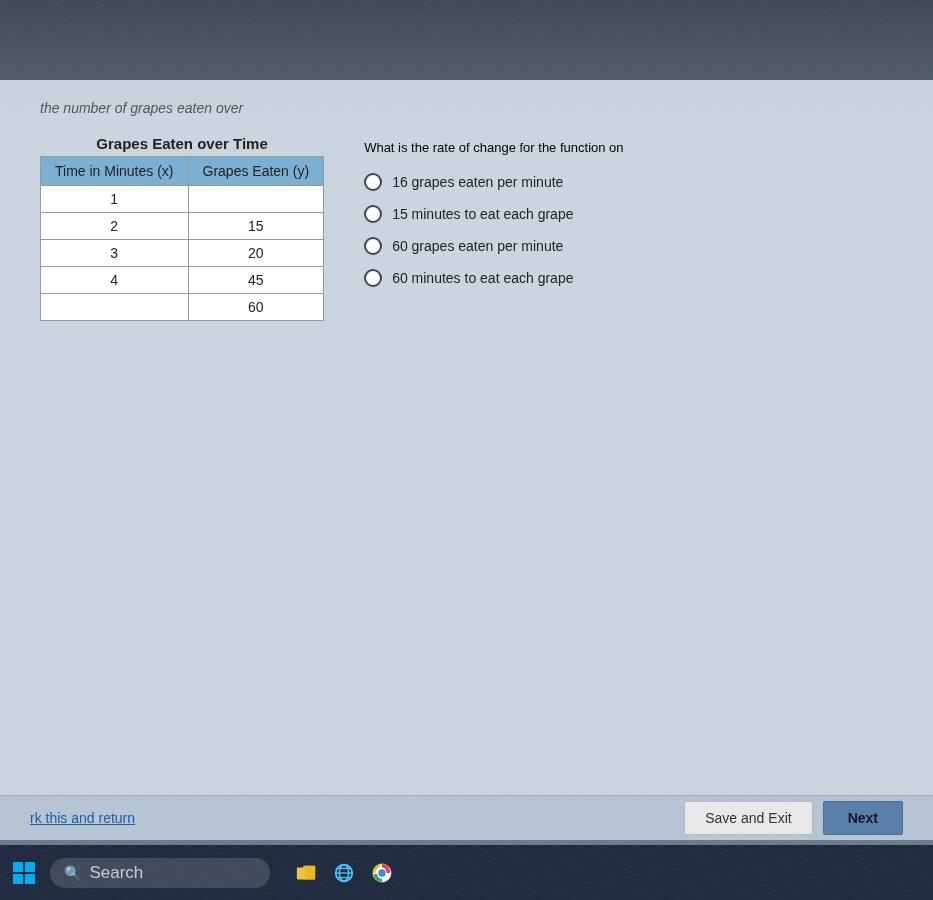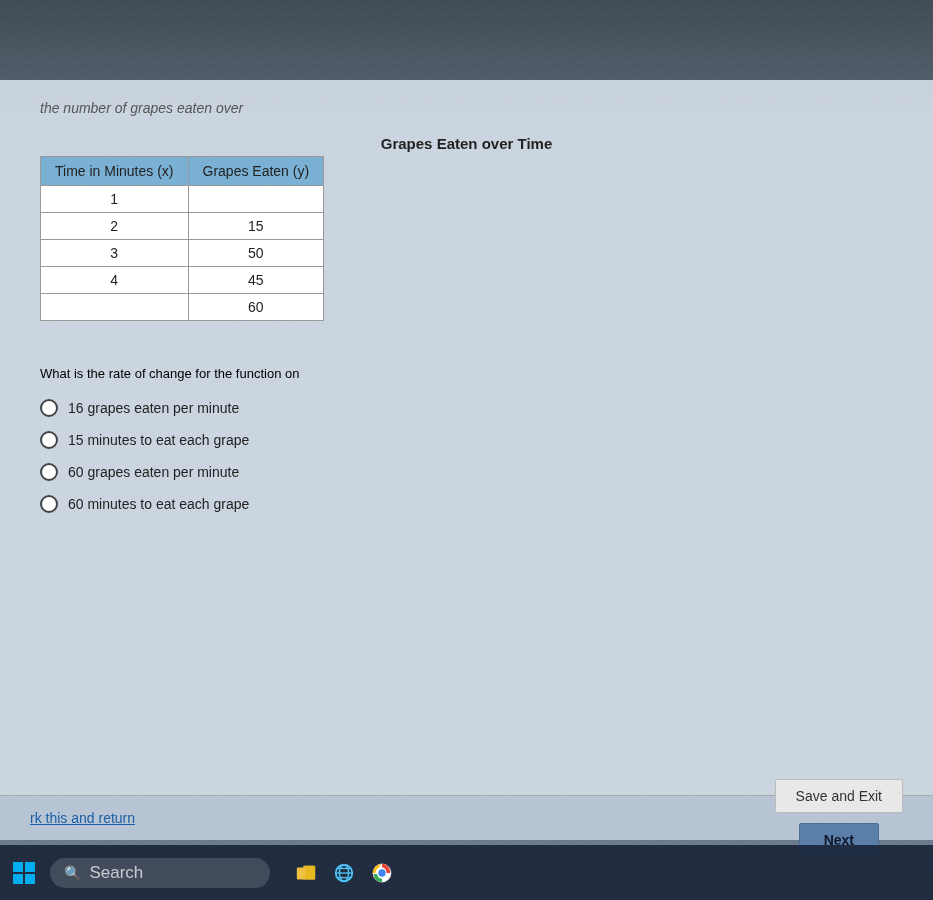--- a/index.html
+++ b/index.html
@@ -27,21 +27,21 @@
       top: 80px;
       left: 0;
       right: 0;
       bottom: 60px;
       background: rgba(210, 220, 230, 0.92);
       padding: 20px 40px;
     }
 
     .content-body {
       display: flex;
-      flex-direction: column;
+      flex-direction: row;
       gap: 40px;
       margin-top: 10px;
     }
 
     
     .table-section {
       flex: 0 0 auto;
     }
 
     .data-table {
@@ -131,21 +131,20 @@
       color: #1a5fa8;
       font-size: 14px;
       text-decoration: underline;
       cursor: pointer;
     }
 
     .bottom-buttons {
       display: flex;
       gap: 10px;
       align-items: center;
-      flex-direction: column;
     }
 
     .btn-save-exit {
       background: #e8e8e8;
       border: 1px solid #bbb;
       padding: 8px 20px;
       font-size: 14px;
       color: #333;
       cursor: pointer;
       border-radius: 2px;
@@ -294,21 +293,21 @@
         <tr>
               <td>1</td>
               <td></td>
             </tr>
             <tr>
               <td>2</td>
               <td>15</td>
             </tr>
             <tr>
               <td>3</td>
-              <td>50</td>
+              <td>20</td>
             </tr>
             <tr>
               <td>4</td>
               <td>45</td>
             </tr>
             <tr>
               <td></td>
               <td>60</td>
             </tr>
           </tbody>

